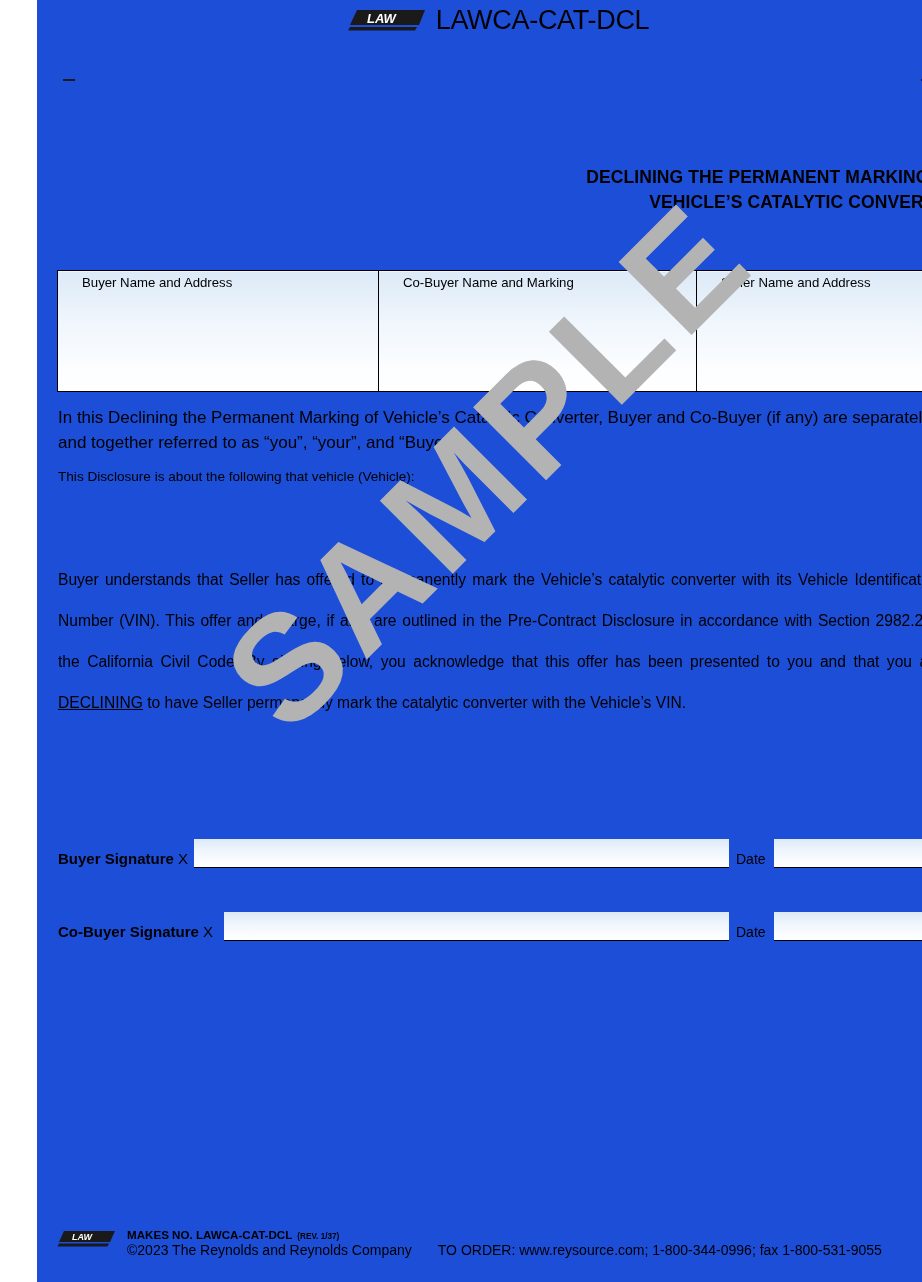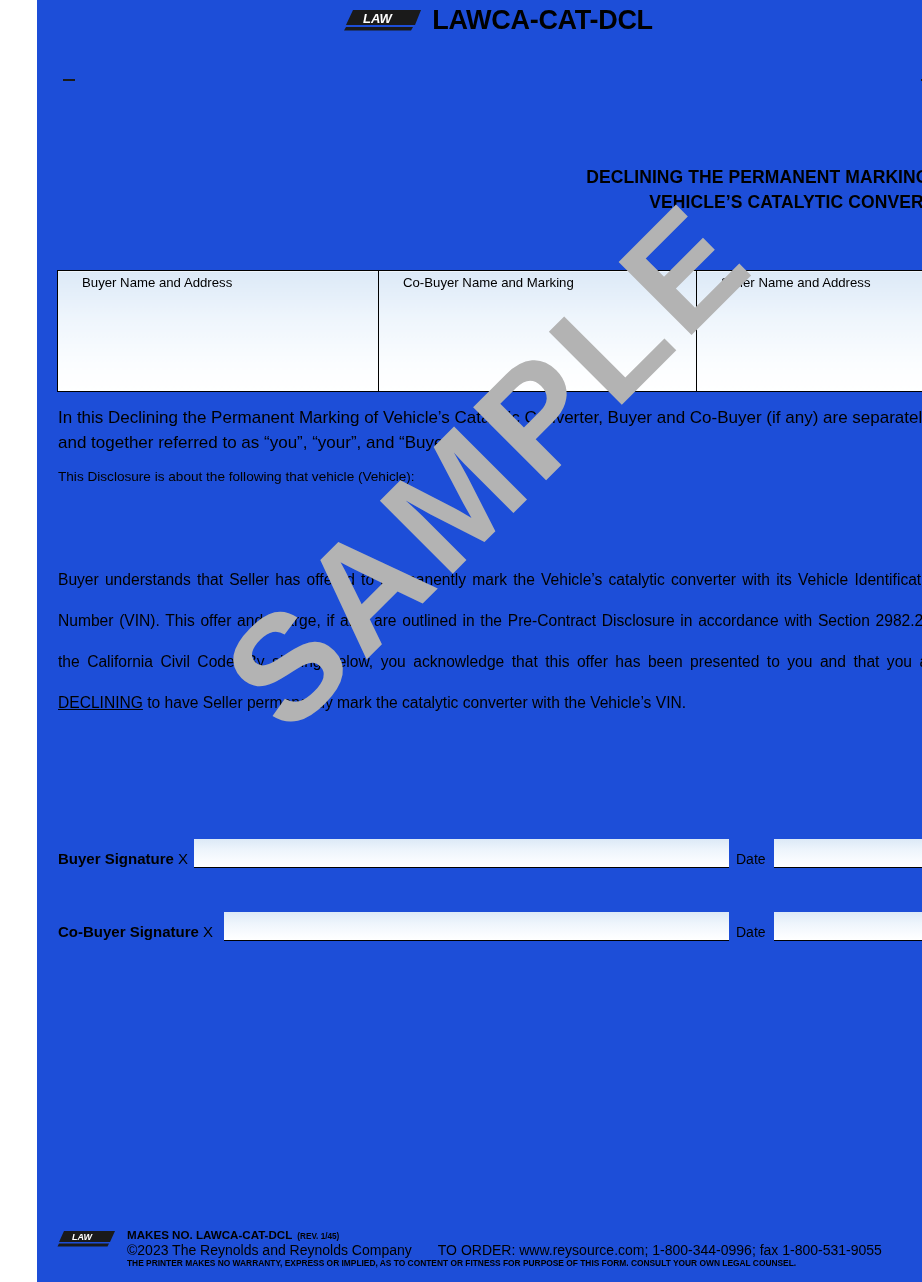--- a/index.html
+++ b/index.html
@@ -35,21 +35,21 @@
     display: inline-block;
     position: relative;
     width: 78px;
     height: 26px;
     margin-right: 11px;
     top: 1px;
   }
   .law-logo svg { display: block; }
   .header-title {
     font-size: 27px;
-    font-weight: bold;
+    font-weight: normal;
     letter-spacing: -0.3px;
     line-height: 1;
     white-space: nowrap;
   }
 
   
   .tick {
     position: absolute;
     width: 12px;
     height: 2px;
@@ -311,19 +311,18 @@
 
   <div class="footer">
     <span class="footer-logo">
       <svg viewBox="0 0 58 19" width="58" height="19" aria-hidden="true">
         <path d="M7 1 L58 1 L53 12 L2 12 Z" fill="#1a1a1a"></path>
         <path d="M2 13.5 L52 13.5 L50.5 16.5 L0.5 16.5 Z" fill="#1a1a1a"></path>
         <text x="15" y="10" font-family="Liberation Sans, sans-serif" font-size="9" font-weight="bold" font-style="italic" fill="#ffffff">LAW</text>
       </svg>
     </span>
     <div class="footer-text">
-      <div class="footer-line1"><span>MAKES NO. LAWCA-CAT-DCL</span><span class="footer-rev">(REV. 1/45)</span></div>
+      <div class="footer-line1"><span>MAKES NO. LAWCA-CAT-DCL</span><span class="footer-rev">(REV. 1/37)</span></div>
       <div class="footer-line2"><span>©2023 The Reynolds and Reynolds Company</span><span class="order-block">TO ORDER: www.reysource.com; 1-800-344-0996; fax 1-800-531-9055</span></div>
-      <div class="footer-line3">THE PRINTER MAKES NO WARRANTY, EXPRESS OR IMPLIED, AS TO CONTENT OR FITNESS FOR PURPOSE OF THIS FORM. CONSULT YOUR OWN LEGAL COUNSEL.</div>
     </div>
   </div>
 
 </div>
 
 </body></html>

